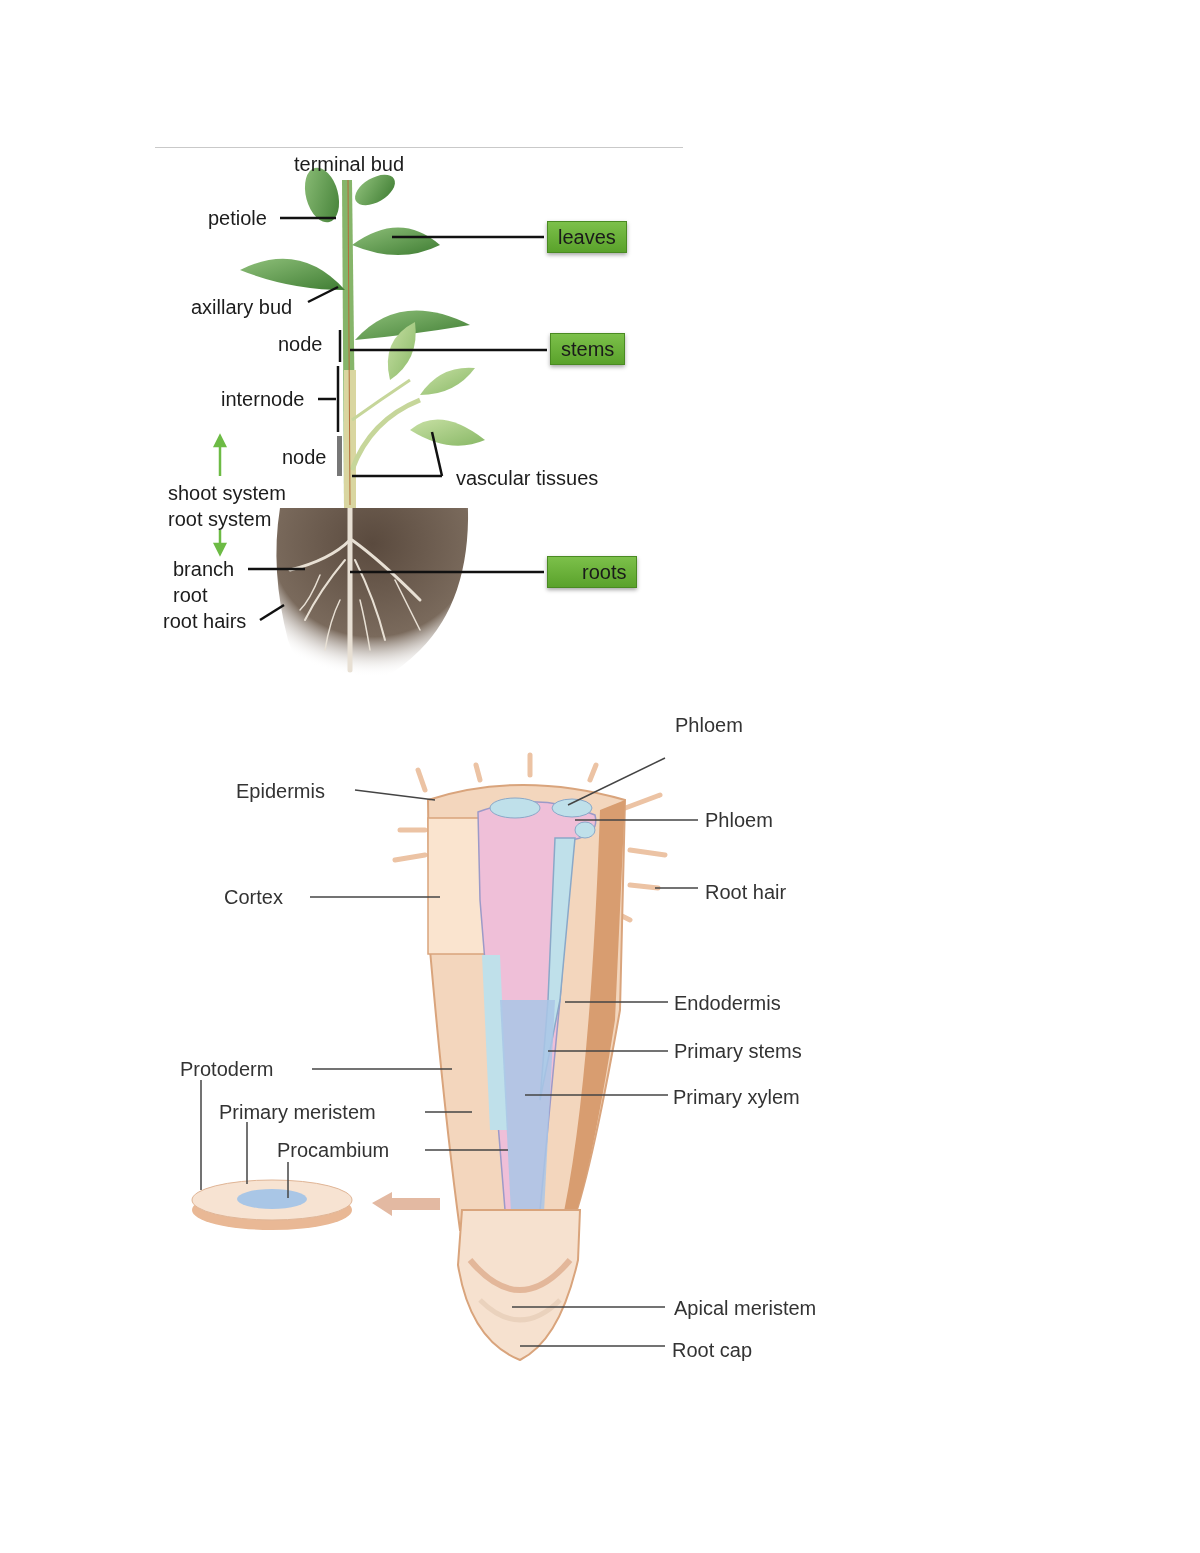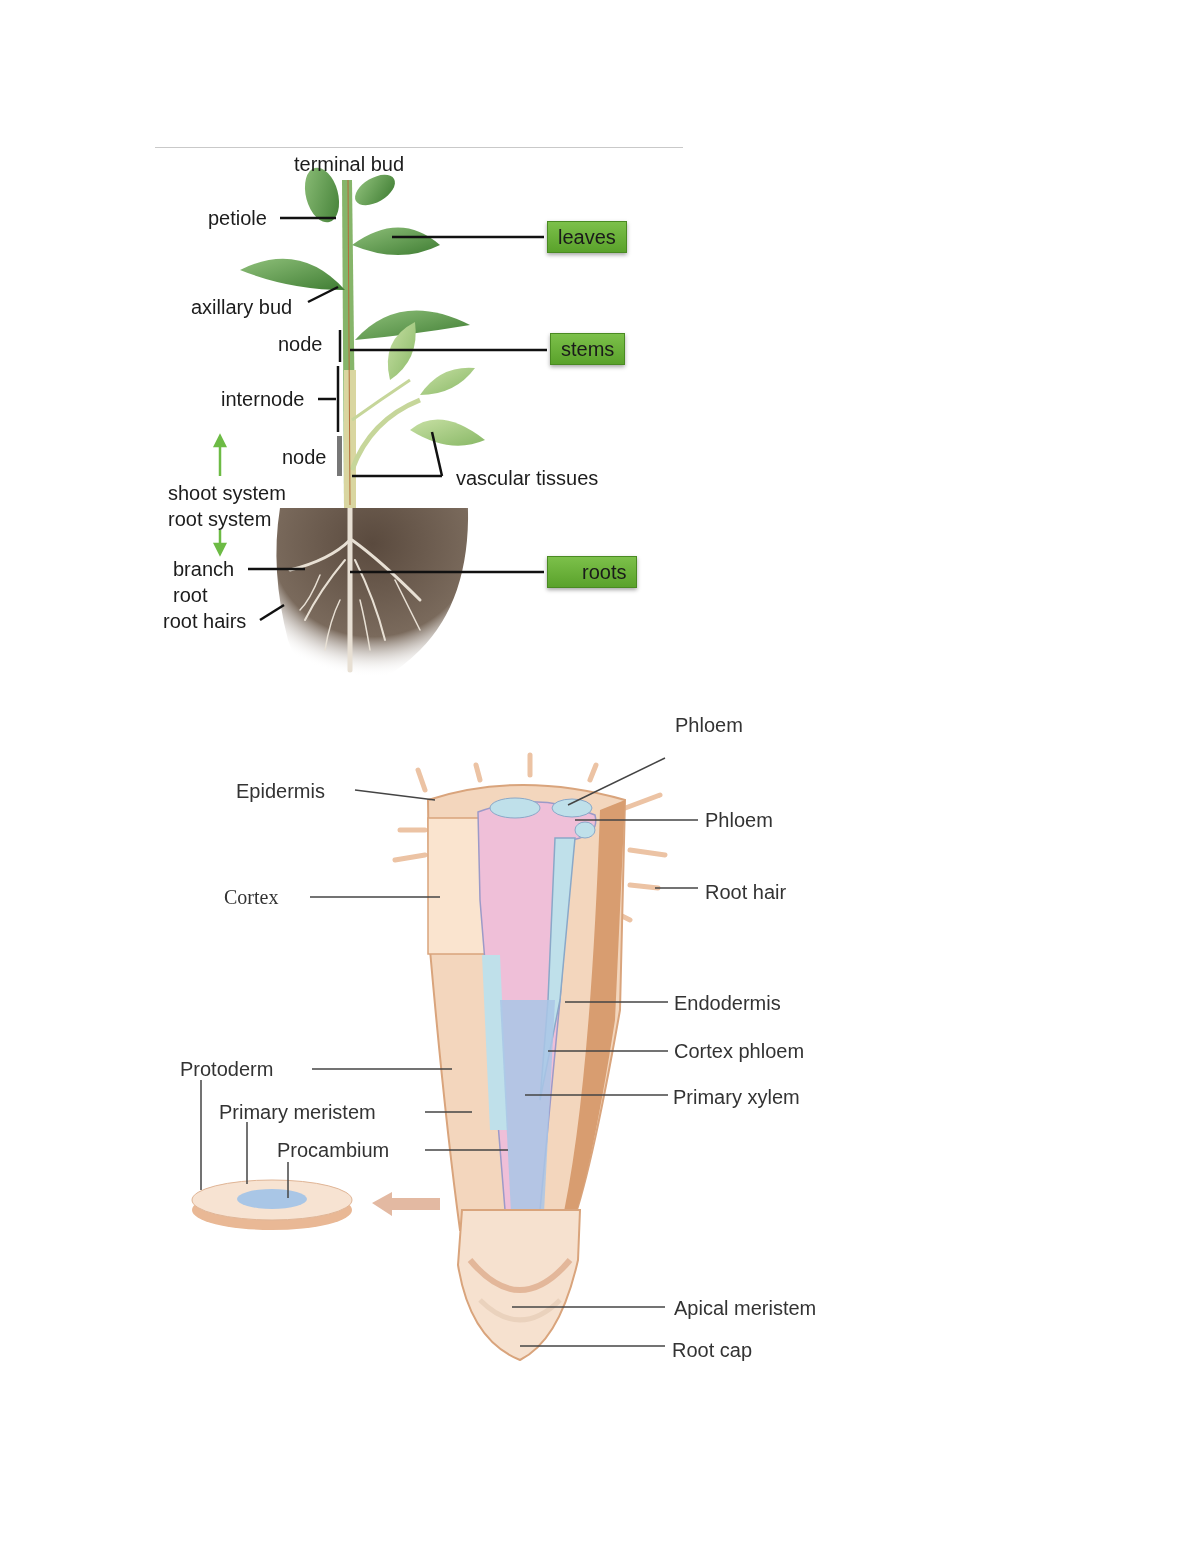--- a/index.html
+++ b/index.html
@@ -158,22 +158,22 @@
 <div class="lbl" style="left:173px;top:584px;">root</div>
 <div class="lbl" style="left:163px;top:610px;">root hairs</div>
 
 <div class="gbox" style="left:547px;top:221px;">leaves</div>
 <div class="gbox" style="left:550px;top:333px;">stems</div>
 <div class="gbox" style="left:547px;top:556px;padding-left:34px;">roots</div>
 
 <div class="lbl2" style="left:675px;top:714px;">Phloem</div>
 <div class="lbl2" style="left:228px;top:780px;margin-left:8px;">Epidermis</div>
 <div class="lbl2" style="left:705px;top:809px;">Phloem</div>
-<div class="lbl2" style="left:224px;top:886px;font-family:Liberation Serif, serif;">Cortex</div>
+<div class="lbl2" style="left:224px;top:886px;">Cortex</div>
 <div class="lbl2" style="left:705px;top:881px;">Root hair</div>
 <div class="lbl2" style="left:674px;top:992px;">Endodermis</div>
-<div class="lbl2" style="left:674px;top:1040px;">Cortex phloem</div>
+<div class="lbl2" style="left:674px;top:1040px;">Primary stems</div>
 <div class="lbl2" style="left:180px;top:1058px;">Protoderm</div>
 <div class="lbl2" style="left:673px;top:1086px;">Primary xylem</div>
 <div class="lbl2" style="left:219px;top:1101px;">Primary meristem</div>
 <div class="lbl2" style="left:277px;top:1139px;">Procambium</div>
 <div class="lbl2" style="left:674px;top:1297px;">Apical meristem</div>
 <div class="lbl2" style="left:672px;top:1339px;">Root cap</div>
 
 </body></html>

